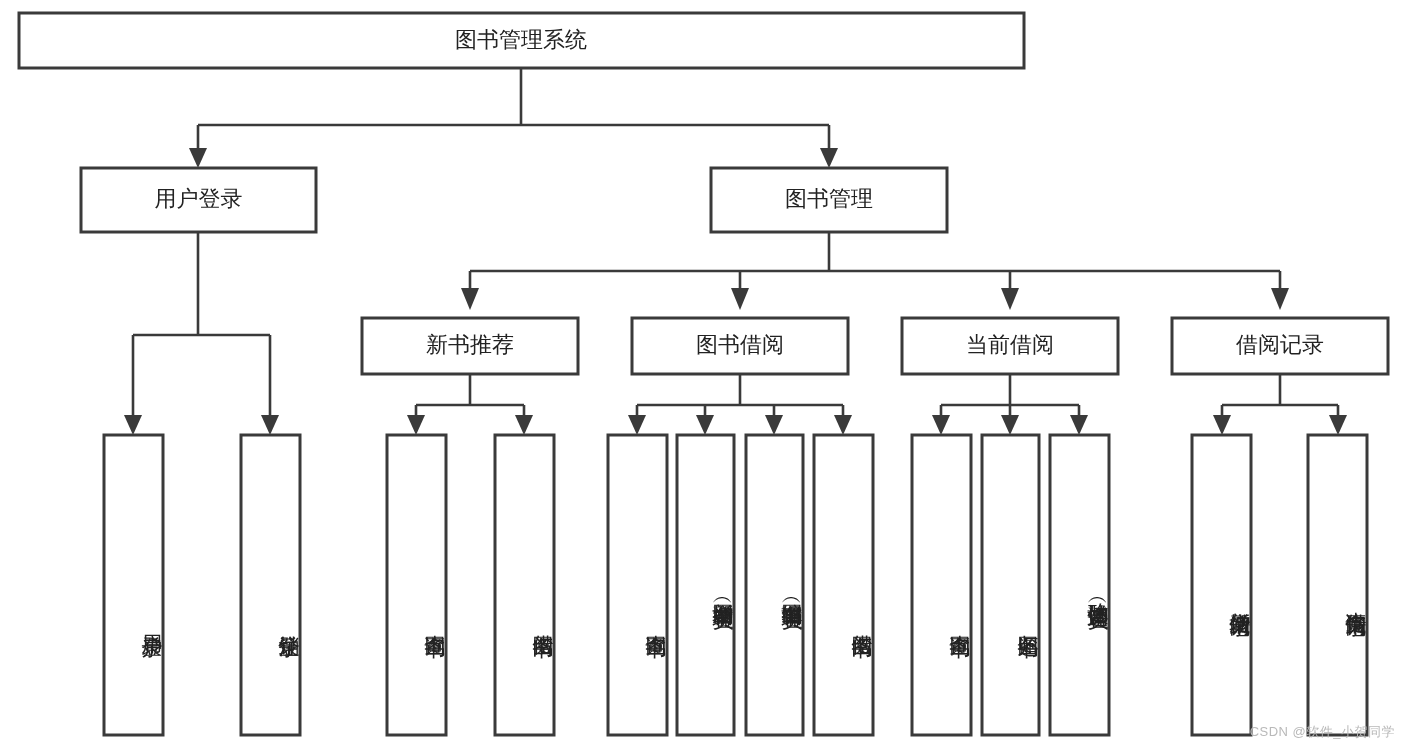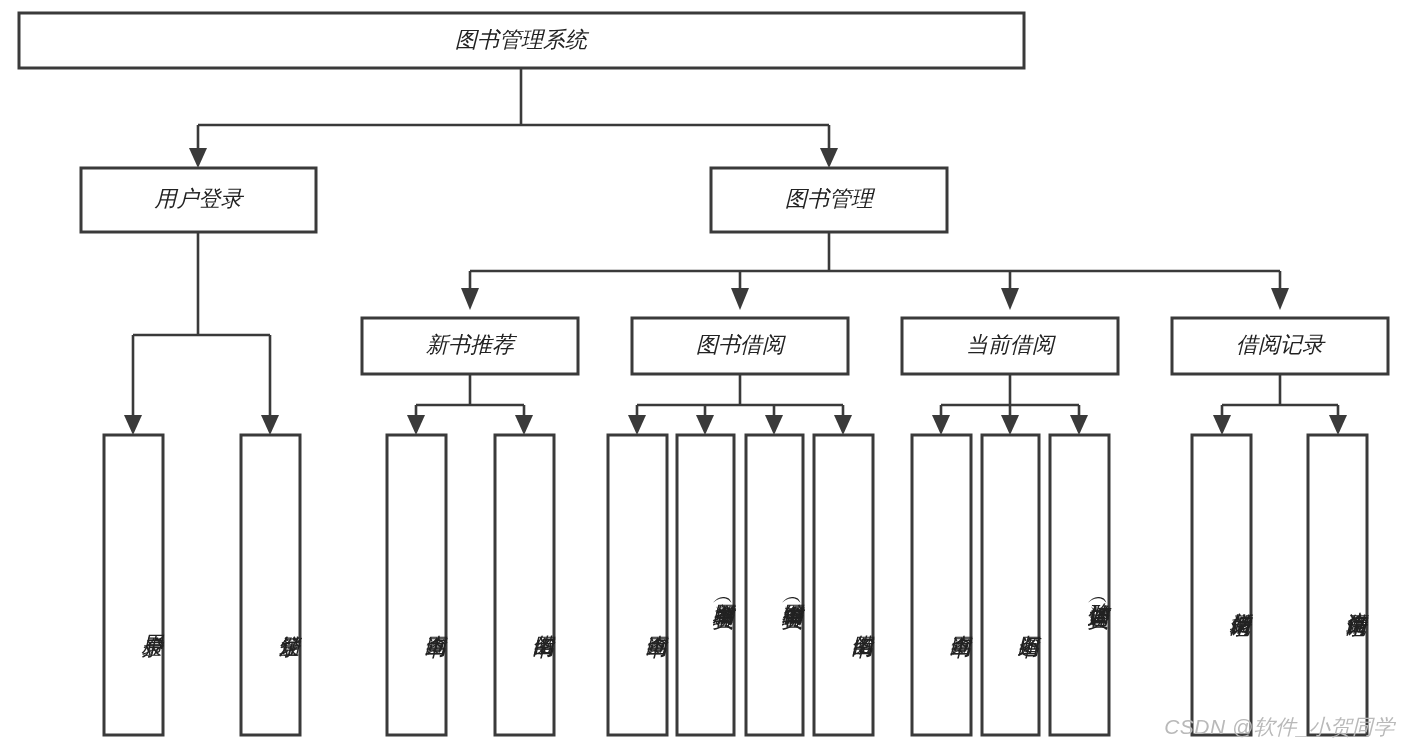--- a/index.html
+++ b/index.html
@@ -10,21 +10,20 @@
   body {
     width: 1405px;
     height: 747px;
     font-family: "Liberation Sans", "DejaVu Sans", sans-serif;
     overflow: hidden;
   }
   #diagram-root {
     position: relative;
     width: 1405px;
     height: 747px;
-    font-style: italic;
   }
   svg.diagram {
     position: absolute;
     top: 0;
     left: 0;
     width: 1405px;
     height: 747px;
   }
   .node-box {
     fill: #ffffff;
@@ -61,21 +60,21 @@
     align-items: flex-start;
     justify-content: center;
     pointer-events: none;
     white-space: nowrap;
   }
   .watermark {
     position: absolute;
     right: 10px;
     bottom: 6px;
     font-family: "Liberation Sans", "DejaVu Sans", sans-serif;
-    font-size: 21px;
+    font-size: 13px;
     color: #b9b9b9;
     letter-spacing: 0.5px;
     white-space: nowrap;
   }
 </style>
 </head>
 <body>
 
 <div id="diagram-root">
 

